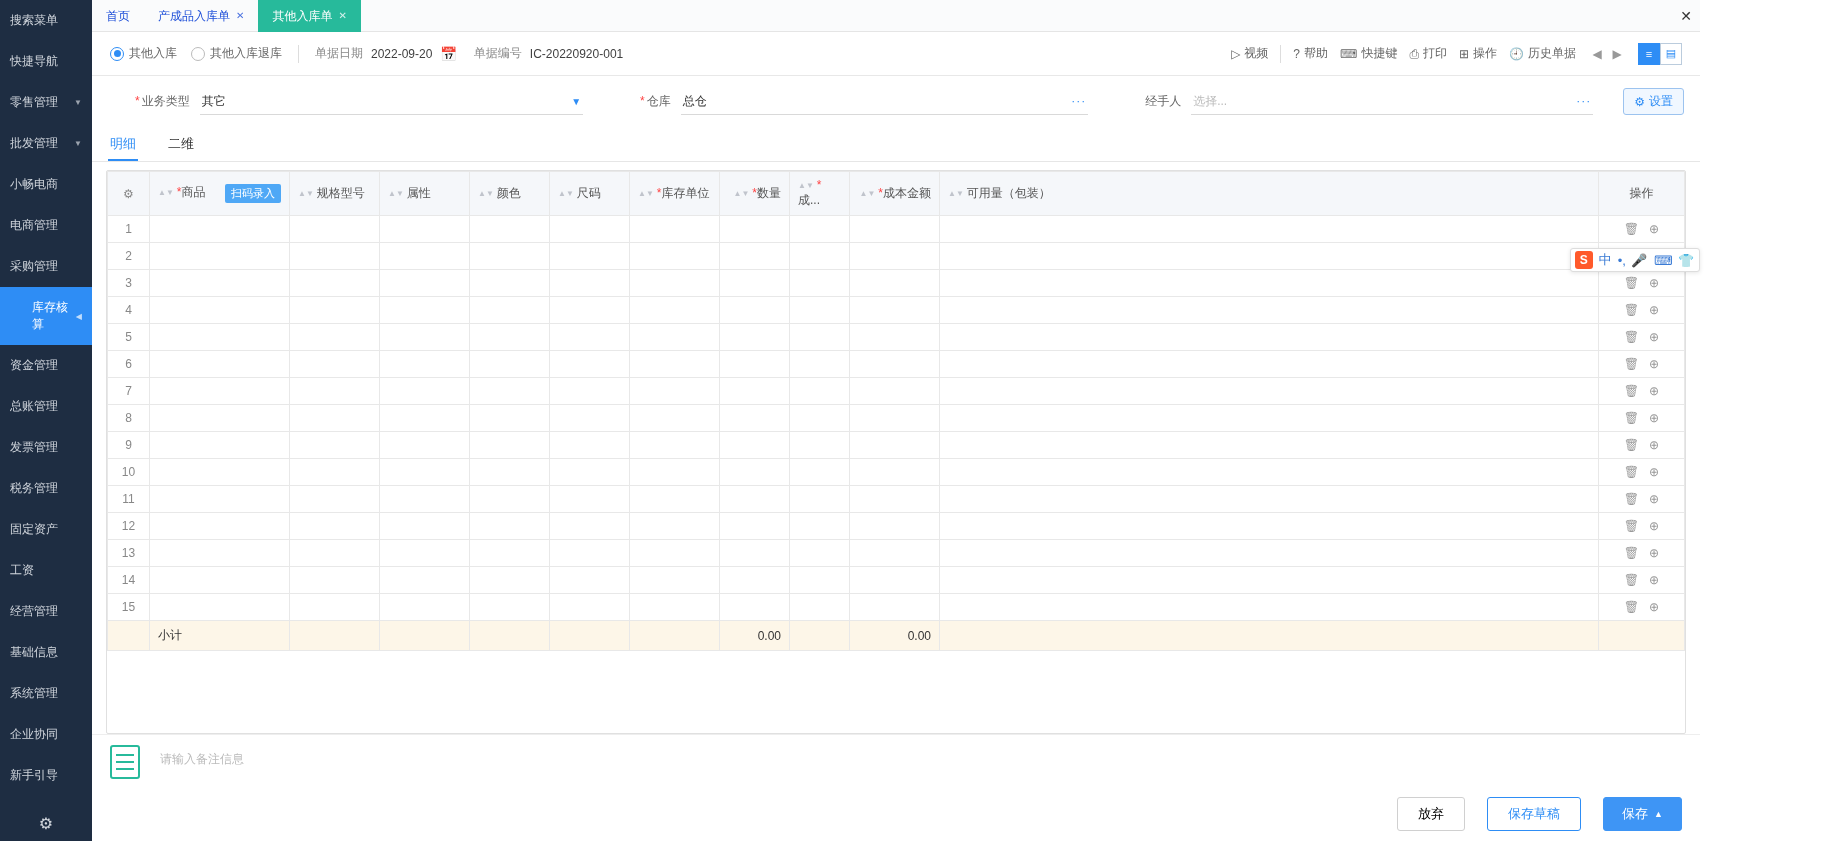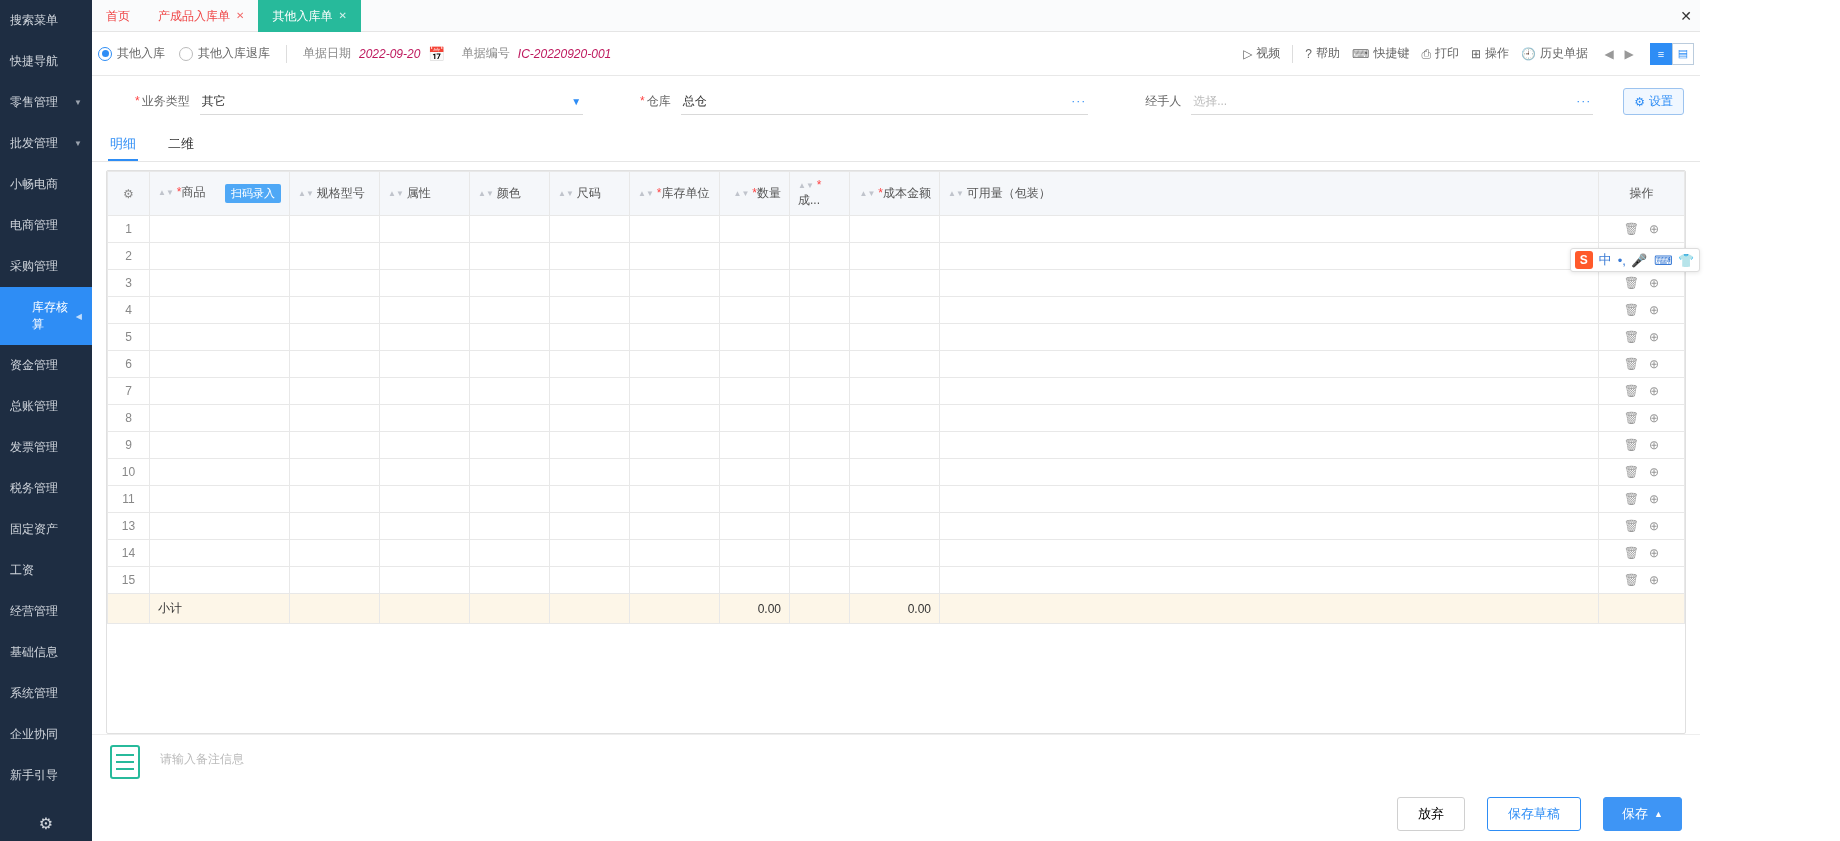--- a/index.html
+++ b/index.html
@@ -11,35 +11,35 @@
 .sidebar-item { padding: 12px 10px; font-size: 12px; cursor: pointer; display: flex; align-items: center; justify-content: space-between; }
 .sidebar-item.active { background: #2e8df5; color: #fff; position: relative; padding-left: 32px; }
 .sidebar-item .arrow { font-size: 8px; opacity: 0.7; }
 .sidebar-gear { margin-top: auto; text-align: center; padding: 8px 0; font-size: 16px; }
 
 
 .main { flex: 1; display: flex; flex-direction: column; position: relative; min-width: 0; }
 
 
 .tabbar { display: flex; align-items: center; height: 32px; border-bottom: 1px solid #e5e5e5; background: #fafbfc; }
-.tab { padding: 0 14px; height: 32px; line-height: 32px; font-size: 12px; color: #ef4444; cursor: pointer; display: flex; align-items: center; gap: 6px; }
+.tab { padding: 0 14px; height: 32px; line-height: 32px; font-size: 12px; color: #1d4ed8; cursor: pointer; display: flex; align-items: center; gap: 6px; }
 .tab.active { background: #27ba9b; color: #fff; }
 .tab .tab-close { font-size: 10px; opacity: 0.8; cursor: pointer; }
 .tabbar .global-close { margin-left: auto; width: 28px; height: 28px; line-height: 28px; text-align: center; font-size: 14px; cursor: pointer; color: #333; }
 
 
-.toolbar { display: flex; align-items: center; height: 44px; padding: 0 6px; border-bottom: 1px solid #e8e8e8; gap: 16px; font-size: 12px; color: #666; }
+.toolbar { display: flex; align-items: center; height: 44px; padding: 0 18px; border-bottom: 1px solid #e8e8e8; gap: 16px; font-size: 12px; color: #666; }
 .radios { display: flex; align-items: center; gap: 14px; }
 .radio { display: flex; align-items: center; gap: 5px; cursor: pointer; }
 .radio-dot { width: 14px; height: 14px; border-radius: 50%; border: 1px solid #bbb; display: inline-flex; align-items: center; justify-content: center; }
 .radio.selected .radio-dot { border-color: #2e8df5; }
 .radio.selected .radio-dot::after { content: ""; width: 7px; height: 7px; background: #2e8df5; border-radius: 50%; }
 .tool-field { display: flex; align-items: center; gap: 8px; }
 .tool-field .label { color: #888; }
-.tool-field .value { color: #be185d; font-style: italic; }
+.tool-field .value { color: #404040; }
 .date-icon { color: #2e8df5; font-size: 14px; }
 .divider { width: 1px; height: 18px; background: #ddd; }
 .right-tools { margin-left: auto; display: flex; align-items: center; gap: 12px; }
 .rt-link { display: flex; align-items: center; gap: 4px; color: #666; cursor: pointer; }
 .rt-icon { font-size: 12px; }
 .nav-arrows { display: flex; gap: 2px; }
 .nav-arrow { width: 18px; height: 20px; text-align: center; line-height: 20px; color: #999; cursor: pointer; }
 .view-switch { display: flex; }
 .view-btn { width: 22px; height: 22px; border: 1px solid #bcd; display: flex; align-items: center; justify-content: center; cursor: pointer; font-size: 11px; color: #2e8df5; }
 .view-btn.active { background: #2e8df5; border-color: #2e8df5; color: #fff; }
@@ -495,20 +495,39 @@
               <td></td>
               <td></td>
               <td class="col-op">
                 <div class="row-actions">
                   <span>🗑</span>
                   <span>⊕</span>
                 </div>
               </td>
             </tr>
             <tr>
+              <td class="col-idx">12</td>
+              <td></td>
+              <td></td>
+              <td></td>
+              <td></td>
+              <td></td>
+              <td></td>
+              <td></td>
+              <td></td>
+              <td></td>
+              <td></td>
+              <td class="col-op">
+                <div class="row-actions">
+                  <span>🗑</span>
+                  <span>⊕</span>
+                </div>
+              </td>
+            </tr>
+            <tr>
               <td class="col-idx">13</td>
               <td></td>
               <td></td>
               <td></td>
               <td></td>
               <td></td>
               <td></td>
               <td></td>
               <td></td>
               <td></td>

